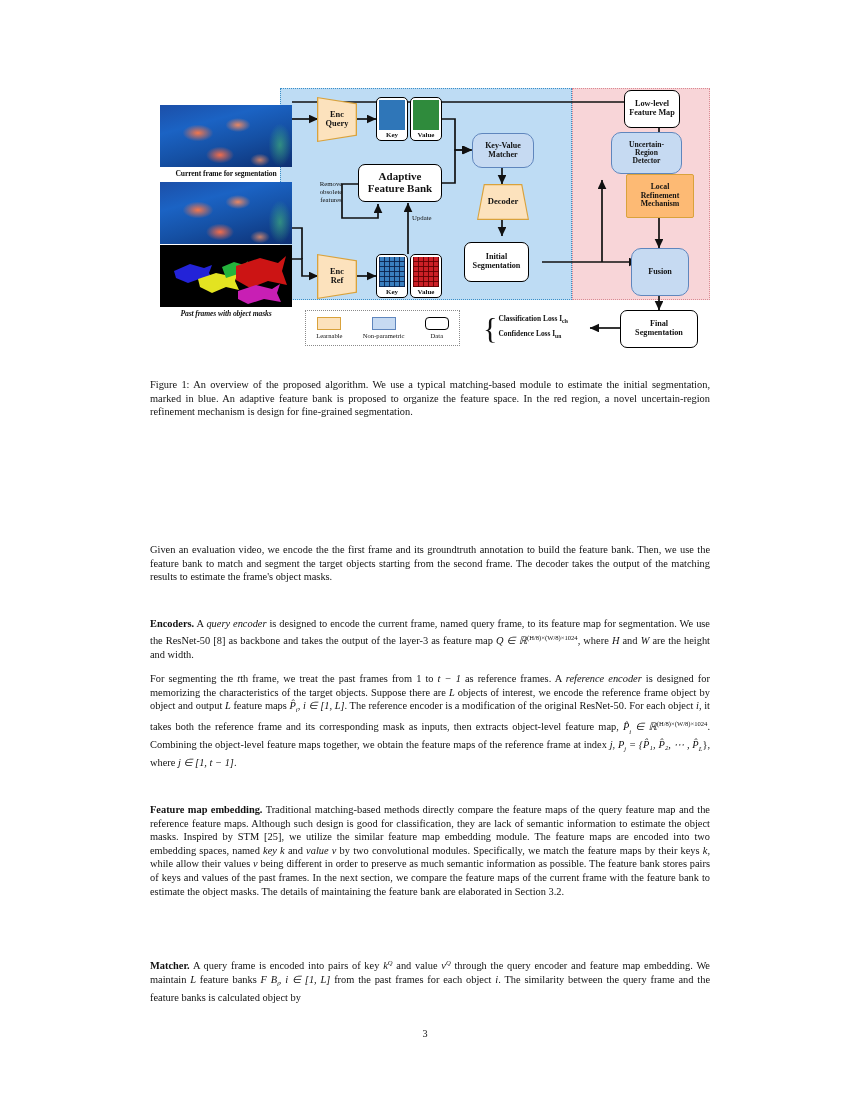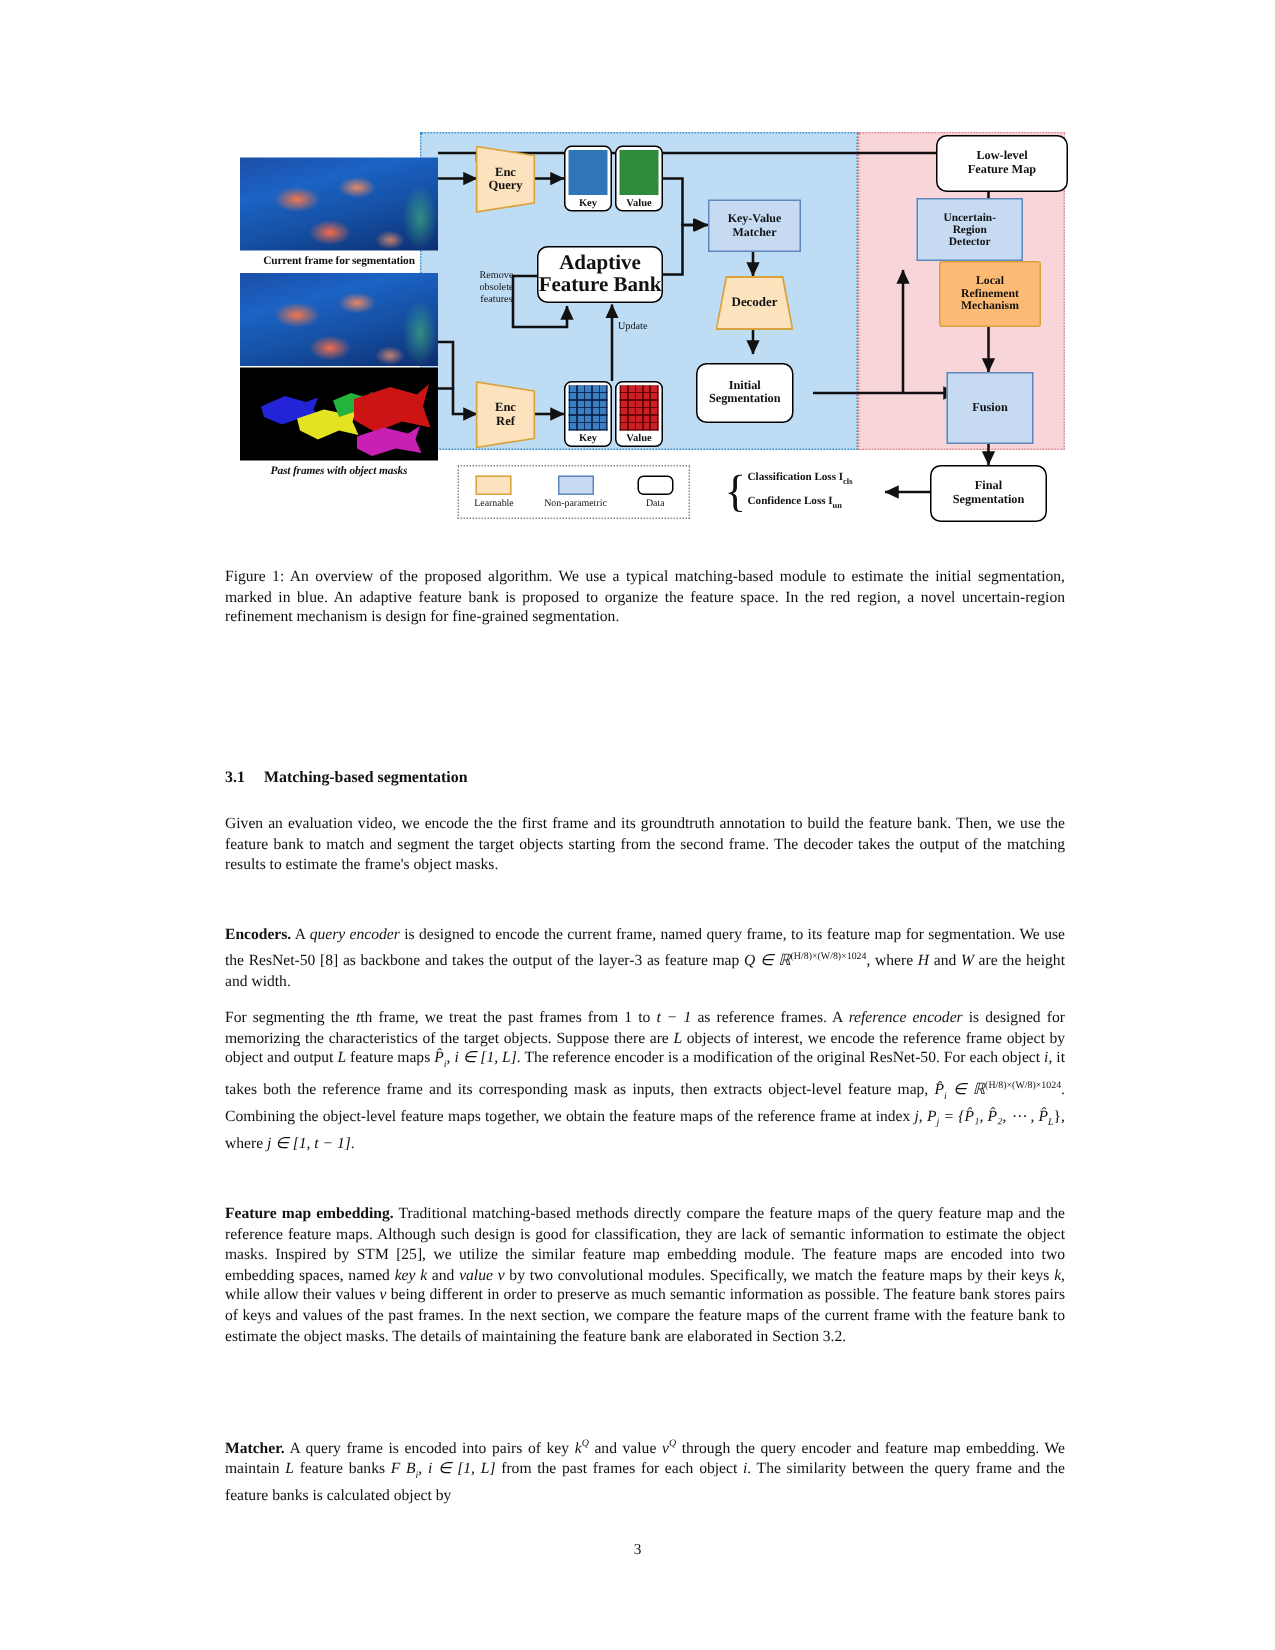--- a/index.html
+++ b/index.html
@@ -48,21 +48,21 @@
     background:#f8d5d8; border:1.4px dotted #d98a93;
   }
 
   
   .node {
     position:absolute; display:flex; align-items:center; justify-content:center;
     text-align:center; font-family:"Liberation Serif", serif; font-weight:bold;
     line-height:1.08; color:#111; z-index:6;
   }
   .n-data { background:#ffffff; border:1.6px solid #000; border-radius:7px; }
-  .n-nonparam { background:#c6daf2; border:1.2px solid #5f86bd; border-radius:0; }
+  .n-nonparam { background:#c6daf2; border:1.2px solid #5f86bd; border-radius:10px; }
   .n-learn { background:#fdba74; border:1.3px solid #d9a23c; border-radius:2px; }
 
   .trap {
     position:absolute; z-index:6; display:flex; align-items:center; justify-content:center;
     font-family:"Liberation Serif", serif; font-weight:bold; color:#111;
     background:#fce2bd; line-height:1.08; text-align:center;
   }
   .trap-l { clip-path: polygon(0% 0%, 100% 14%, 100% 86%, 0% 100%); }
   .trap-d { clip-path: polygon(13% 0%, 87% 0%, 100% 100%, 0% 100%); }
   .trap-outline {
@@ -250,21 +250,21 @@
 
     <div class="kv" style="left:226px; top:166px; width:32px; height:44px;">
       <div class="swatch sw-bluegrid"></div>
       <div class="kvlab">Key</div>
     </div>
     <div class="kv" style="left:260px; top:166px; width:32px; height:44px;">
       <div class="swatch sw-redgrid"></div>
       <div class="kvlab">Value</div>
     </div>
 
-    <div class="node n-data" style="left:208px; top:76px; width:84px; height:38px; font-size:14px;">
+    <div class="node n-data" style="left:208px; top:76px; width:84px; height:38px; font-size:11px;">
       <span>
         <span>Adaptive</span><br>
         <span>Feature Bank</span>
       </span>
     </div>
 
     <div class="difflabel" style="left:160px; top:92px; width:42px;">
       <span>Remove</span><br>
       <span>obsolete</span><br>
       <span>features</span>
@@ -285,21 +285,21 @@
       <span>Decoder</span>
     </div>
 
     <div class="node n-data" style="left:314px; top:154px; width:65px; height:40px; font-size:8.2px;">
       <span>
         <span>Initial</span><br>
         <span>Segmentation</span>
       </span>
     </div>
 
-    <div class="node n-data" style="left:474px; top:2px; width:88px; height:38px; font-size:8.2px;">
+    <div class="node n-data" style="left:474px; top:2px; width:56px; height:38px; font-size:8.2px;">
       <span>
         <span>Low-level</span><br>
         <span>Feature Map</span>
       </span>
     </div>
 
     <div class="node n-nonparam" style="left:444px; top:44px; width:71px; height:42px; font-size:7.6px;margin-left:17px;">
       <span>
         <span>Uncertain-</span><br>
         <span>Region</span><br>
@@ -353,25 +353,20 @@
       </div>
     </div>
 
   </div>
 
   <div class="body-col" style="top:378px;">
     <p class="par caption">Figure 1: An overview of the proposed algorithm. We use a typical matching-based module to estimate the initial segmentation, marked in blue. An adaptive feature bank is proposed to organize the feature space. In the red region, a novel uncertain-region refinement mechanism is design for fine-grained segmentation.</p>
   </div>
 
 
-  <div class="body-col" style="top:513px;">
-    <h3 class="sec">
-      <span class="secnum">3.1</span><span>Matching-based segmentation</span>
-    </h3>
-  </div>
 
   <div class="body-col" style="top:543px;">
     <p class="par">Given an evaluation video, we encode the the first frame and its groundtruth annotation to build the feature bank. Then, we use the feature bank to match and segment the target objects starting from the second frame. The decoder takes the output of the matching results to estimate the frame's object masks.</p>
   </div>
 
   <div class="body-col" style="top:617px;">
     <p class="par"><span class="lead">Encoders.</span><span> A </span><em>query encoder</em><span> is designed to encode the current frame, named query frame, to its feature map for segmentation. We use the ResNet-50 [8] as backbone and takes the output of the layer-3 as feature map </span><span class="mathi">Q ∈ ℝ</span><sup class="sm">(H/8)×(W/8)×1024</sup><span>, where </span><span class="mathi">H</span><span> and </span><span class="mathi">W</span><span> are the height and width.</span></p>
   </div>
 
   <div class="body-col" style="top:672px;">

